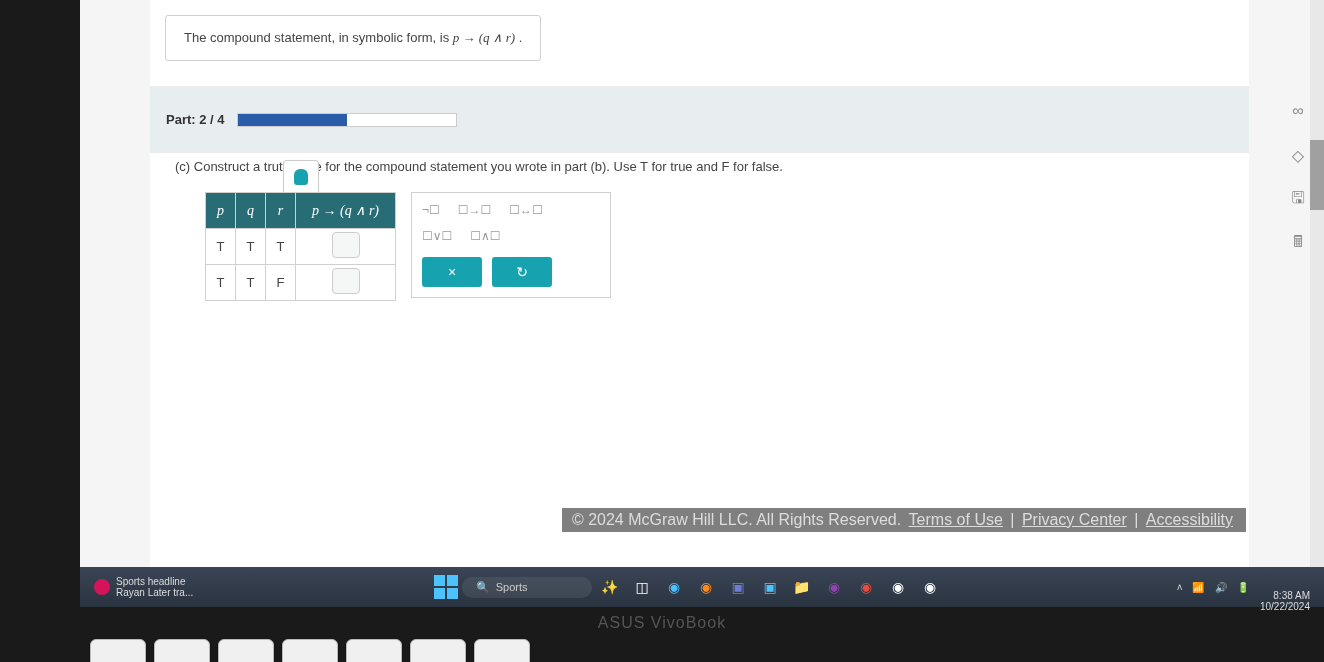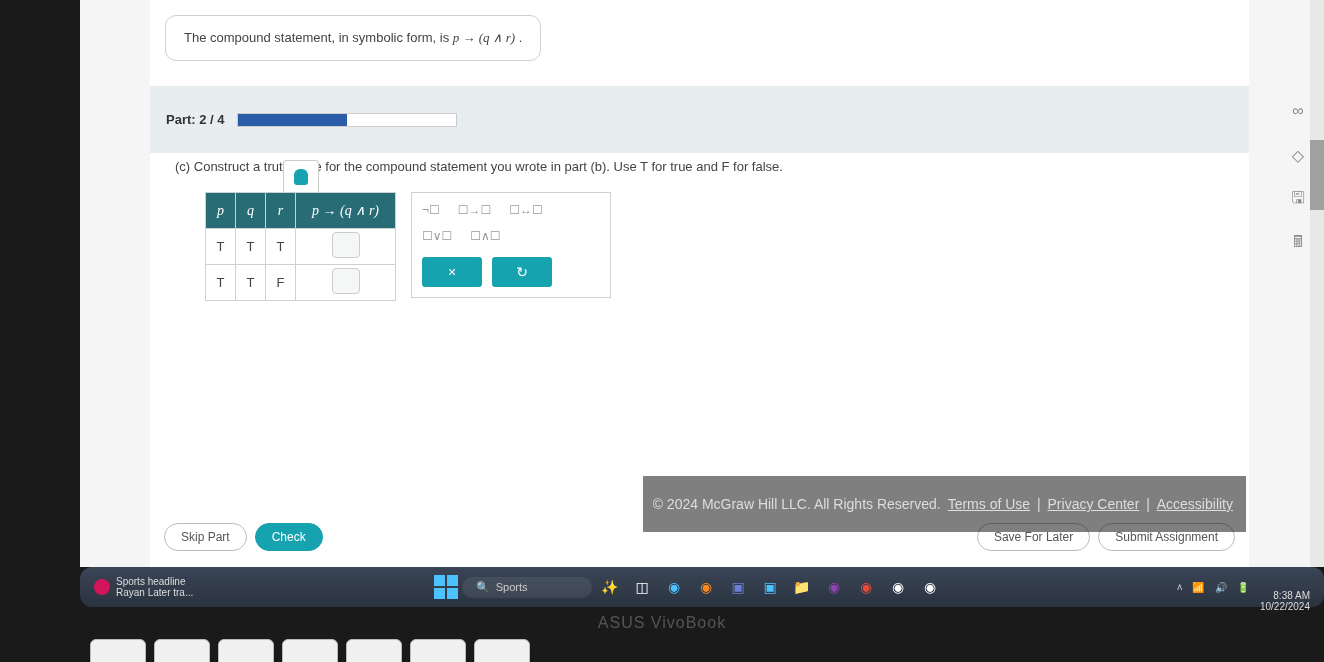--- a/index.html
+++ b/index.html
@@ -22,21 +22,21 @@
   background: #fff;
   overflow: hidden;
 }
 .statement-box {
   margin: 15px 15px 25px 15px;
   border: 1px solid #d0d0d0;
   padding: 14px 18px;
   font-size: 13px;
   color: #444;
   background: #fff;
-  border-radius: 11px;
+  border-radius: 3px;
   display: inline-block;
 }
 .statement-box .math { font-style: italic; font-family: 'Times New Roman', serif; }
 .part-progress {
   background: #e8eef0;
   padding: 26px 16px;
   display: flex;
   align-items: center;
   gap: 12px;
   margin-bottom: 6px;
@@ -178,36 +178,35 @@
   width: 22px; height: 22px;
   color: #888;
   display: flex;
   align-items: center;
   justify-content: center;
   cursor: pointer;
 }
 .copyright-bar {
   position: absolute;
   bottom: 35px; right: 78px;
-  font-size: 14px;
+  font-size: 16px;
   color: #ddd;
   background: rgba(0,0,0,0.5);
-  padding: 20px 10px;
+  padding: 3px 10px;
 }
 .copyright-bar a { color: #ddd; text-decoration: underline; margin: 0 3px; }
 .taskbar {
   position: absolute;
   left: 80px; right: 0; bottom: 55px;
   height: 40px;
   background: linear-gradient(180deg,#3a4555,#2a3340);
   display: flex;
   align-items: center;
   padding: 0 6px;
   gap: 6px;
-  border-radius: 12px;
 }
 .tb-news {
   display: flex;
   align-items: center;
   gap: 6px;
   color: #ddd;
   font-size: 10px;
   padding: 0 8px;
 }
 .tb-news-icon {
@@ -342,27 +341,20 @@
           </div>
           <div class="op-action-btn">
             <span>↻</span>
           </div>
         </div>
       </div>
     </div>
 
   </div>
 
-  <div class="bottom-bar">
-    <div class="pill-btn">Skip Part</div>
-    <div class="pill-btn primary">Check</div>
-    <div class="spacer"></div>
-    <div class="pill-btn">Save For Later</div>
-    <div class="pill-btn" style="margin-left:8px">Submit Assignment</div>
-  </div>
 
   <div class="right-tools">
     <div class="tool-icon">∞</div>
     <div class="tool-icon">◇</div>
     <div class="tool-icon">🖫</div>
     <div class="tool-icon">🖩</div>
   </div>
 
   <div class="copyright-bar">
     <span>© 2024 McGraw Hill LLC. All Rights Reserved.</span>

